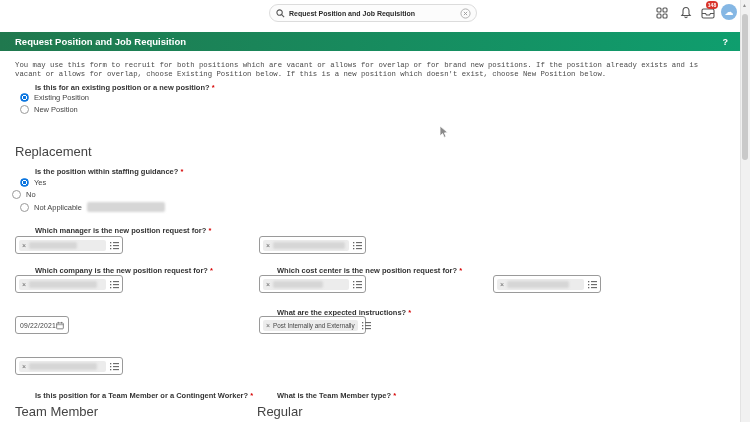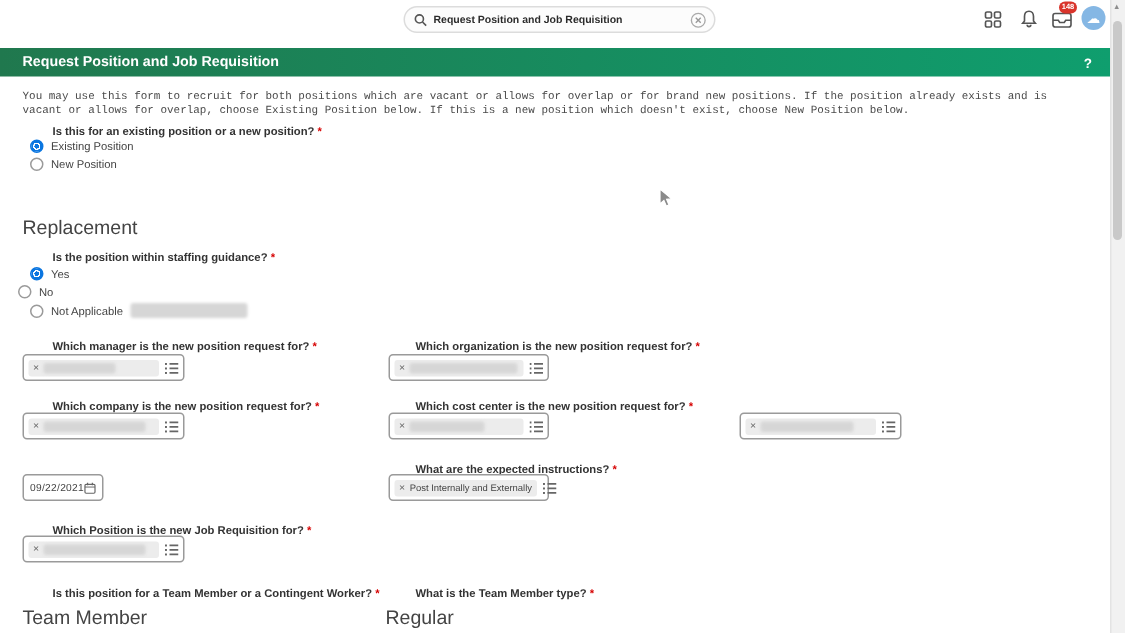--- a/index.html
+++ b/index.html
@@ -156,24 +156,20 @@
     <svg class="listicon" width="9" height="9" viewBox="0 0 9 9">
       <rect x="0" y="1" width="1.3" height="1.3" fill="#666"></rect>
         <line x1="3" y1="1.6" x2="9" y2="1.6" stroke="#666" stroke-width="1.1"></line>
       <rect x="0" y="4" width="1.3" height="1.3" fill="#666"></rect>
         <line x1="3" y1="4.6" x2="9" y2="4.6" stroke="#666" stroke-width="1.1"></line>
       <rect x="0" y="7" width="1.3" height="1.3" fill="#666"></rect>
         <line x1="3" y1="7.6" x2="9" y2="7.6" stroke="#666" stroke-width="1.1"></line>
     </svg>
   </div>
 
-  <div class="abs lbl" style="left:257px;top:226px">
-    <span>Which organization is the new position request for?</span>
-    <span class="req">*</span>
-  </div>
   <div class="abs selectbox" style="left:259px;top:236px;width:107px">
     <span class="pill">
       <span class="x">×</span>
       <span class="redact" style="width:72px;height:7px"></span>
     </span>
     <svg class="listicon" width="9" height="9" viewBox="0 0 9 9">
       <rect x="0" y="1" width="1.3" height="1.3" fill="#666"></rect>
         <line x1="3" y1="1.6" x2="9" y2="1.6" stroke="#666" stroke-width="1.1"></line>
       <rect x="0" y="4" width="1.3" height="1.3" fill="#666"></rect>
         <line x1="3" y1="4.6" x2="9" y2="4.6" stroke="#666" stroke-width="1.1"></line>
@@ -257,24 +253,20 @@
     <svg class="listicon" width="9" height="9" viewBox="0 0 9 9">
       <rect x="0" y="1" width="1.3" height="1.3" fill="#666"></rect>
         <line x1="3" y1="1.6" x2="9" y2="1.6" stroke="#666" stroke-width="1.1"></line>
       <rect x="0" y="4" width="1.3" height="1.3" fill="#666"></rect>
         <line x1="3" y1="4.6" x2="9" y2="4.6" stroke="#666" stroke-width="1.1"></line>
       <rect x="0" y="7" width="1.3" height="1.3" fill="#666"></rect>
         <line x1="3" y1="7.6" x2="9" y2="7.6" stroke="#666" stroke-width="1.1"></line>
     </svg>
   </div>
 
-  <div class="abs lbl" style="left:15px;top:349px">
-    <span>Which Position is the new Job Requisition for?</span>
-    <span class="req">*</span>
-  </div>
   <div class="abs selectbox" style="left:15px;top:357px;width:108px">
     <span class="pill">
       <span class="x">×</span>
       <span class="redact" style="width:68px;height:7px"></span>
     </span>
     <svg class="listicon" width="9" height="9" viewBox="0 0 9 9">
       <rect x="0" y="1" width="1.3" height="1.3" fill="#666"></rect>
         <line x1="3" y1="1.6" x2="9" y2="1.6" stroke="#666" stroke-width="1.1"></line>
       <rect x="0" y="4" width="1.3" height="1.3" fill="#666"></rect>
         <line x1="3" y1="4.6" x2="9" y2="4.6" stroke="#666" stroke-width="1.1"></line>

